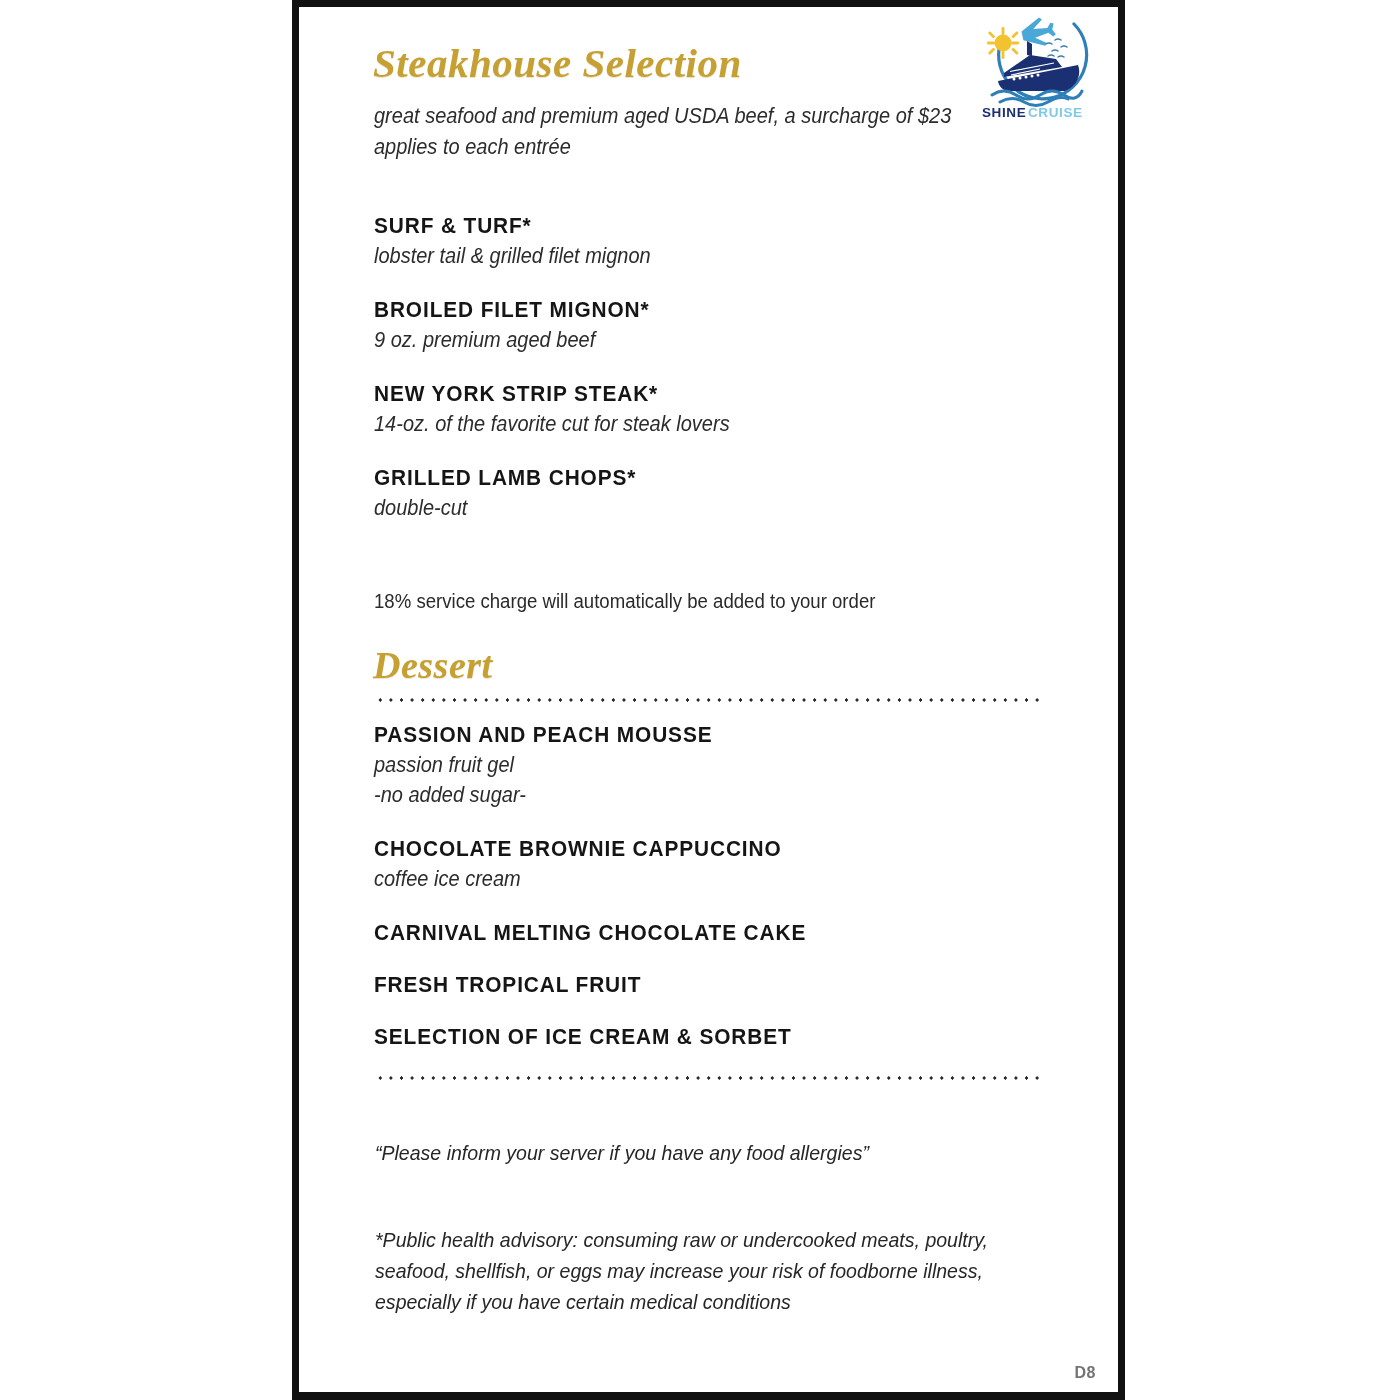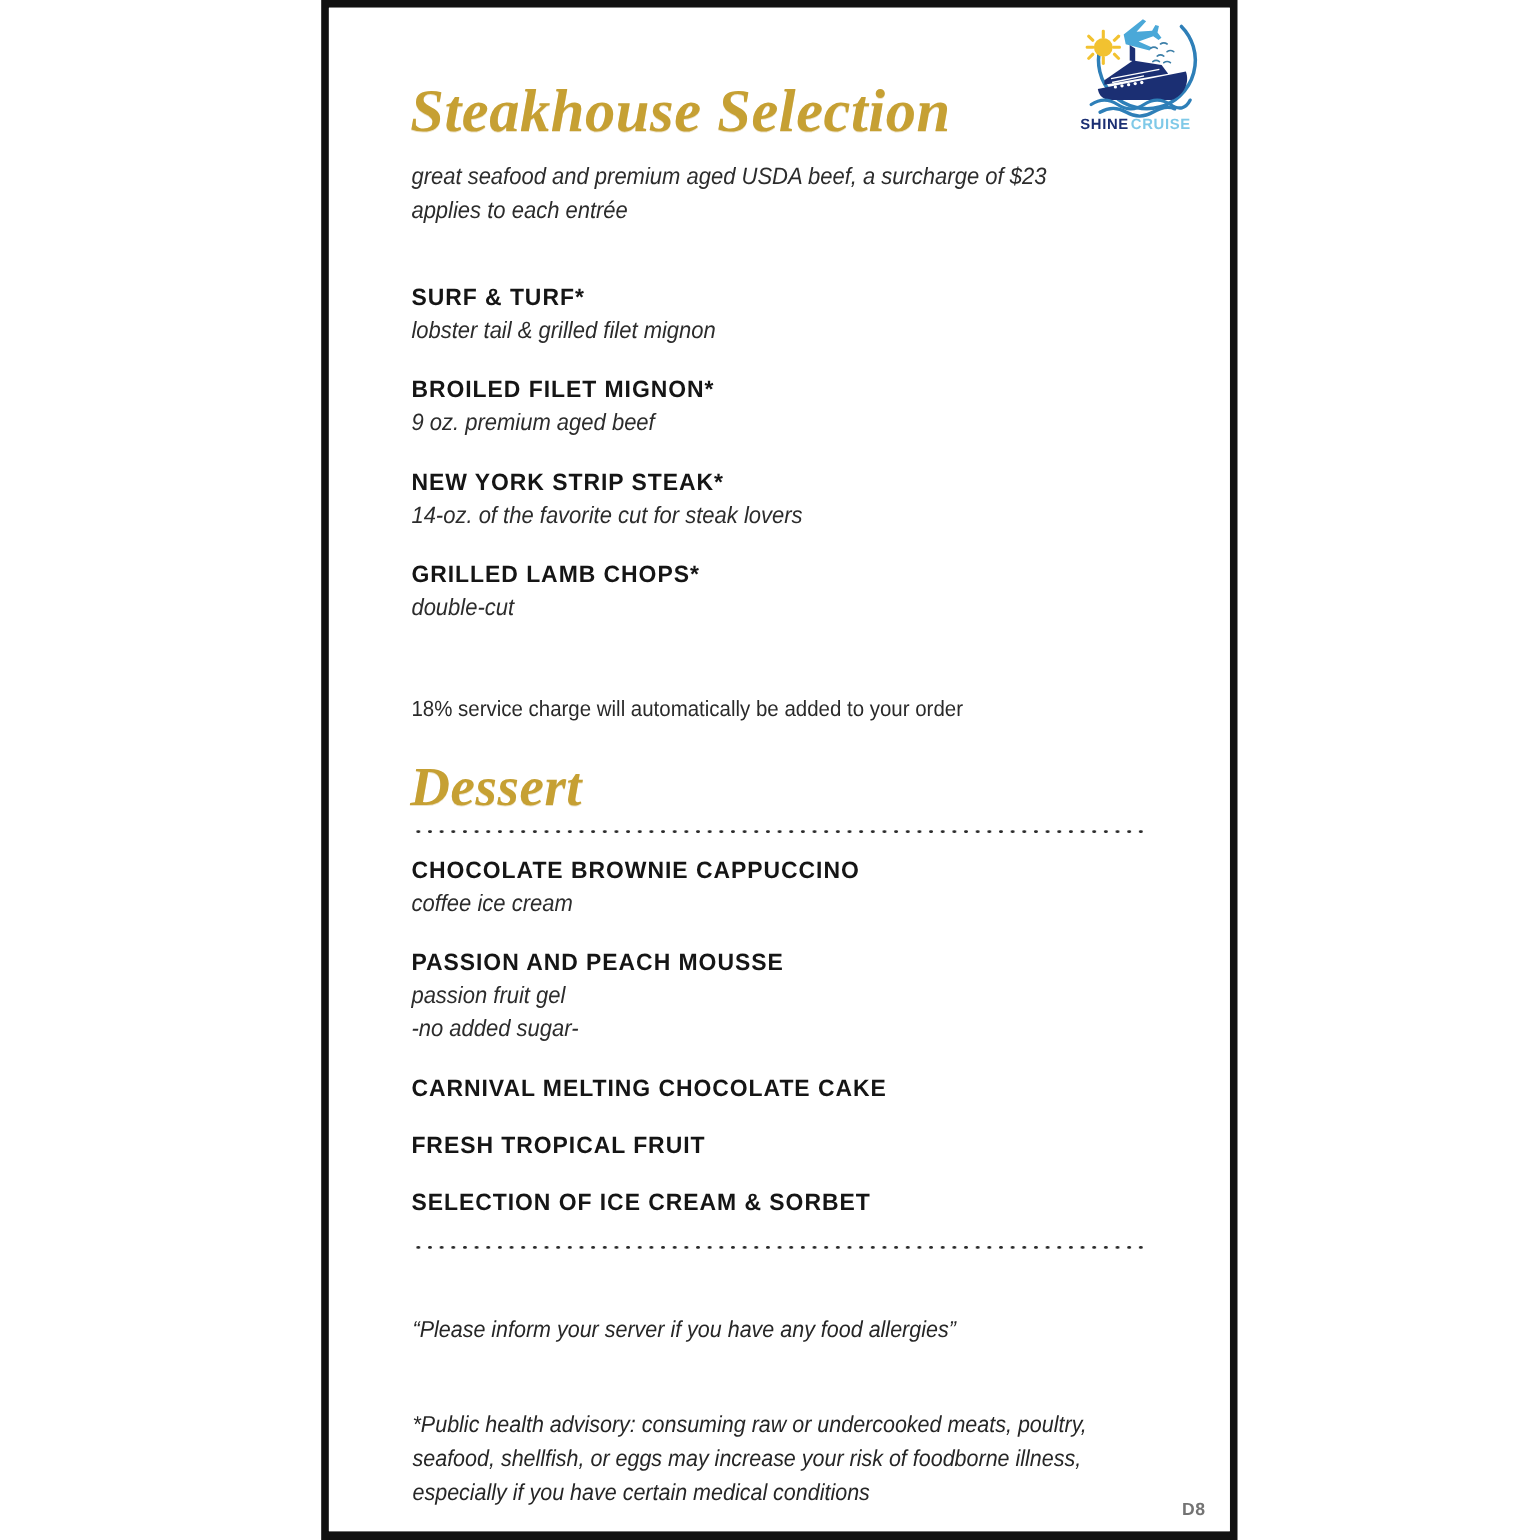--- a/index.html
+++ b/index.html
@@ -66,25 +66,25 @@
     font-family: "Liberation Serif", "DejaVu Serif", serif;
     font-style: italic;
     font-weight: 700;
     color: #c6a033;
     letter-spacing: 0.5px;
     margin: 0;
     line-height: 1;
     text-shadow: 0 1px 0 rgba(180,140,40,0.25);
   }
   #steakhouse-title {
-    font-size: 55px;
-    padding-top: 66px;
+    font-size: 41px;
+    padding-top: 36px;
   }
   #dessert-title {
-    font-size: 50px;
+    font-size: 38px;
     padding-top: 31px;
   }
 
   .section-intro {
     font-family: "Liberation Sans Narrow", "Liberation Sans", sans-serif;
     font-style: italic;
     font-size: 21.5px;
     line-height: 31px;
     color: #2c2c2c;
     margin: 17px 0 0 1px;
@@ -277,31 +277,31 @@
 
         <p id="service-charge" class="note-line">18% service charge will automatically be added to your order</p>
 
         <h1 id="dessert-title" class="section-title">Dessert</h1>
 
         <div id="dessert-rule" class="dot-rule"></div>
 
         <div id="dessert-items">
 
           <div class="menu-item">
-            <div class="item-name">CHOCOLATE BROWNIE CAPPUCCINO</div>
-            <div class="item-desc">coffee ice cream</div>
-          </div>
-
-          <div class="menu-item">
             <div class="item-name">PASSION AND PEACH MOUSSE</div>
             <div class="item-desc">passion fruit gel</div>
             <div class="item-desc">-no added sugar-</div>
           </div>
 
           <div class="menu-item">
+            <div class="item-name">CHOCOLATE BROWNIE CAPPUCCINO</div>
+            <div class="item-desc">coffee ice cream</div>
+          </div>
+
+          <div class="menu-item">
             <div class="item-name">CARNIVAL MELTING CHOCOLATE CAKE</div>
           </div>
 
           <div class="menu-item">
             <div class="item-name">FRESH TROPICAL FRUIT</div>
           </div>
 
           <div class="menu-item">
             <div class="item-name">SELECTION OF ICE CREAM &amp; SORBET</div>
           </div>

